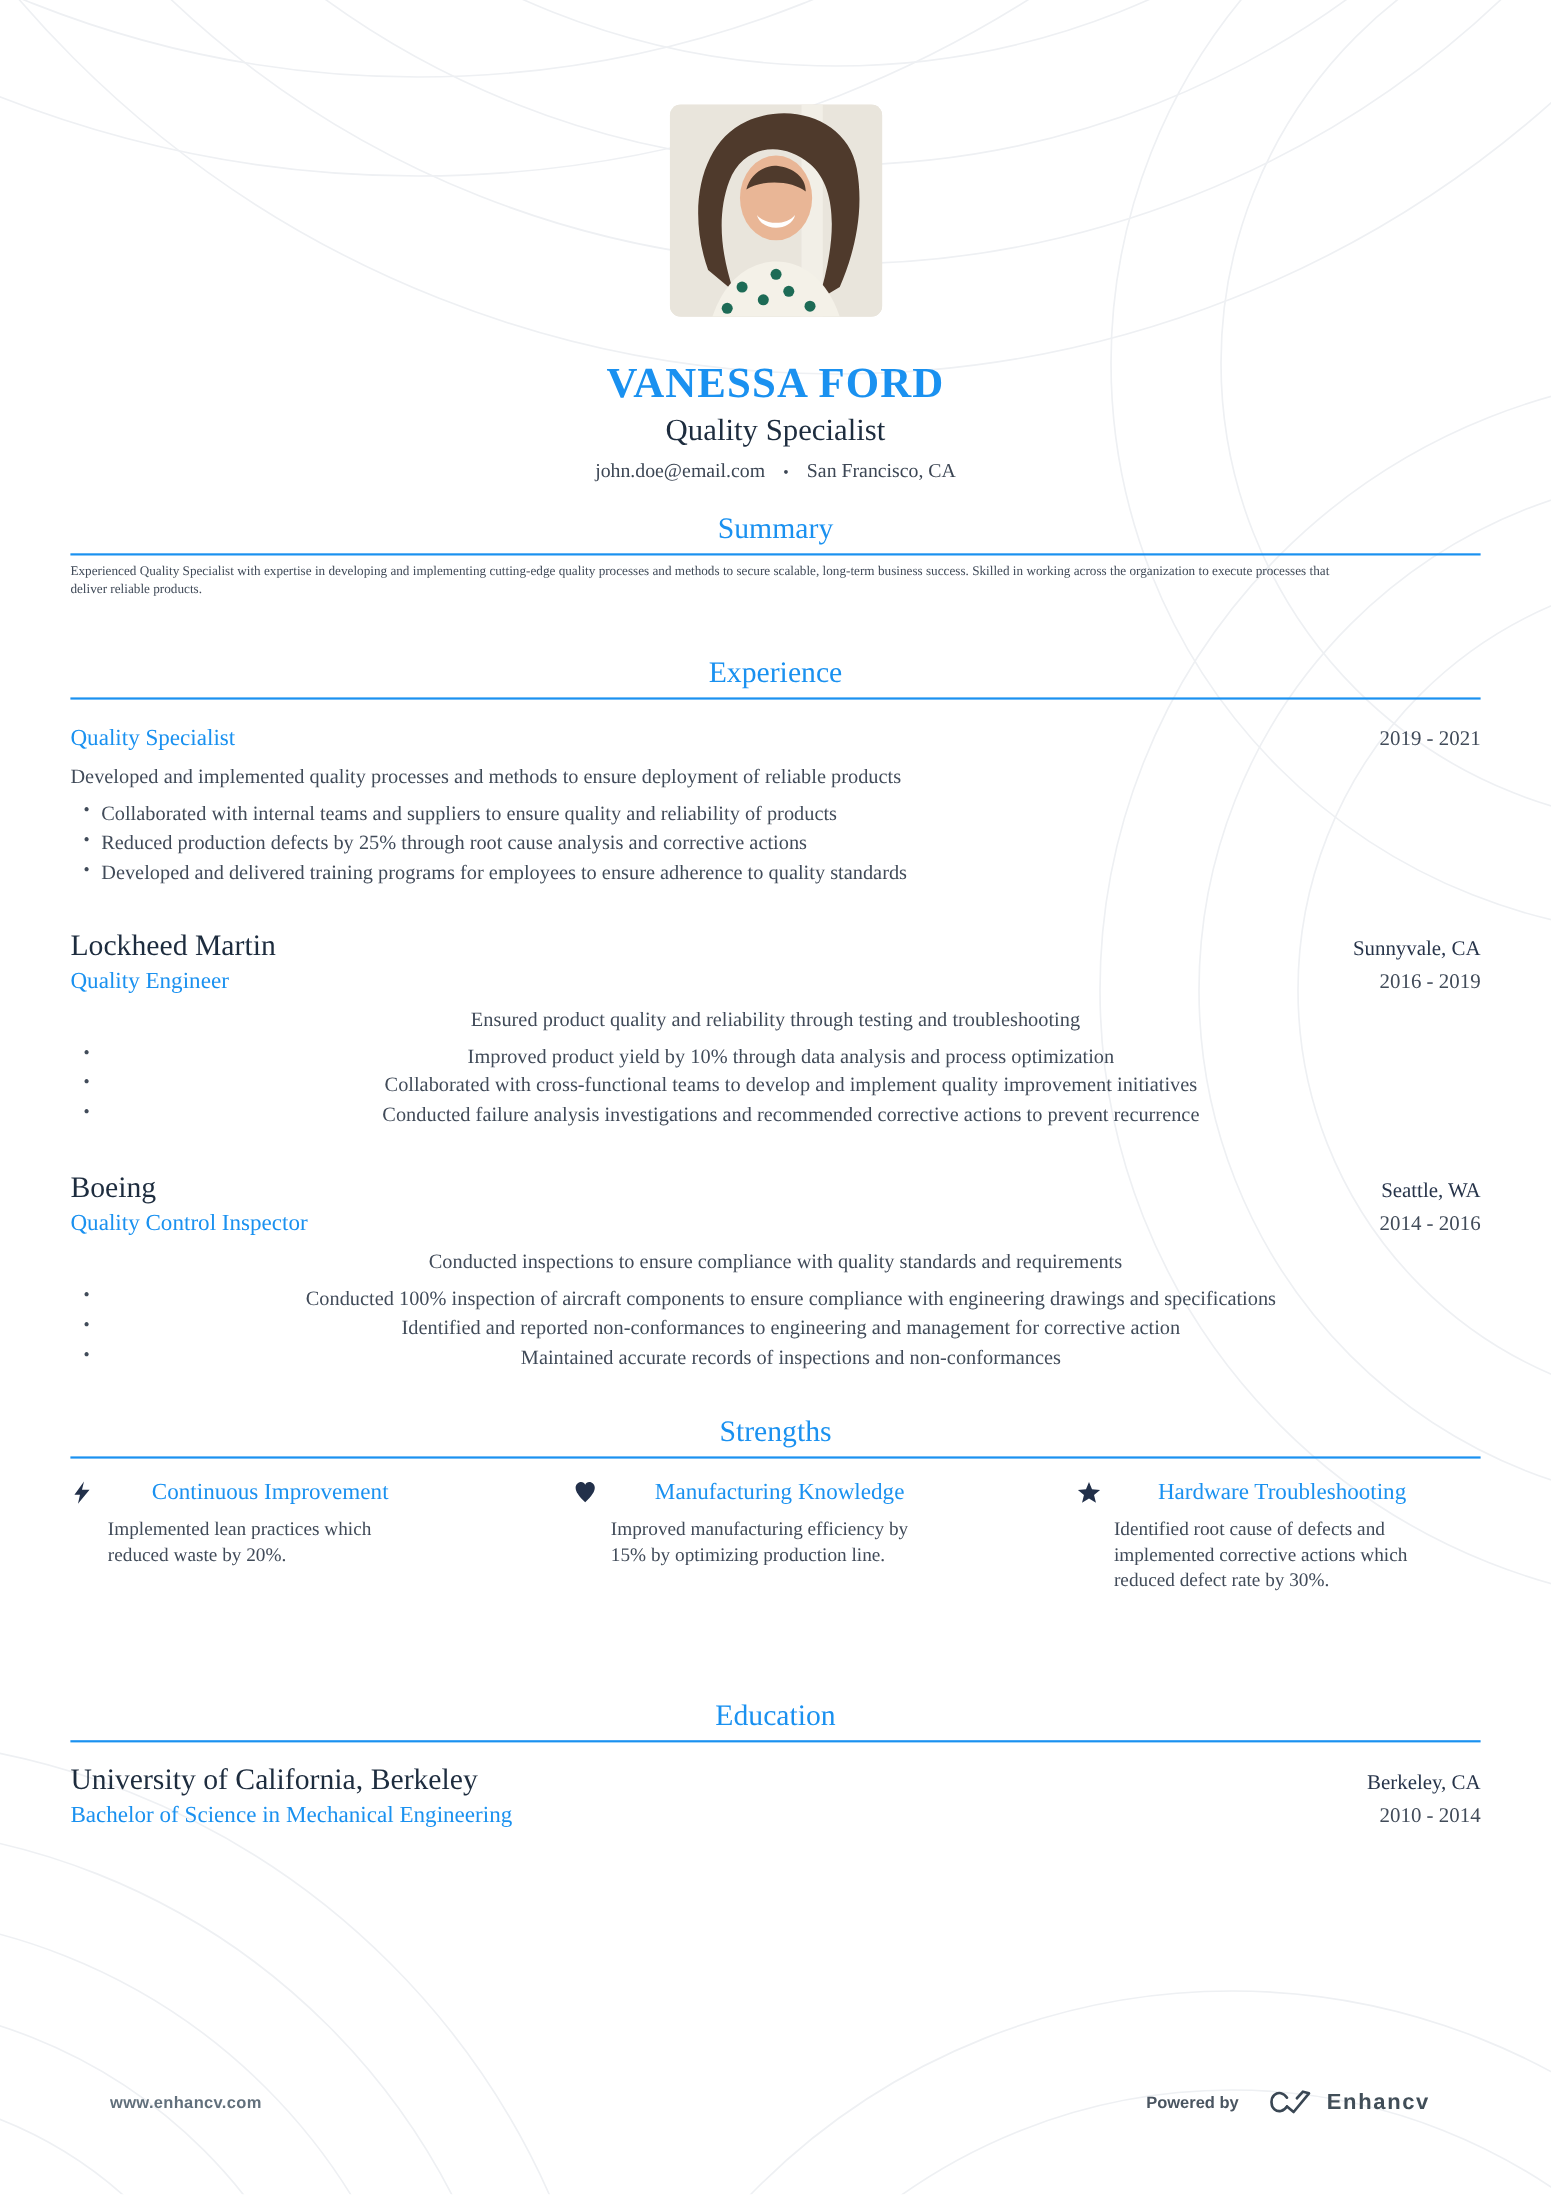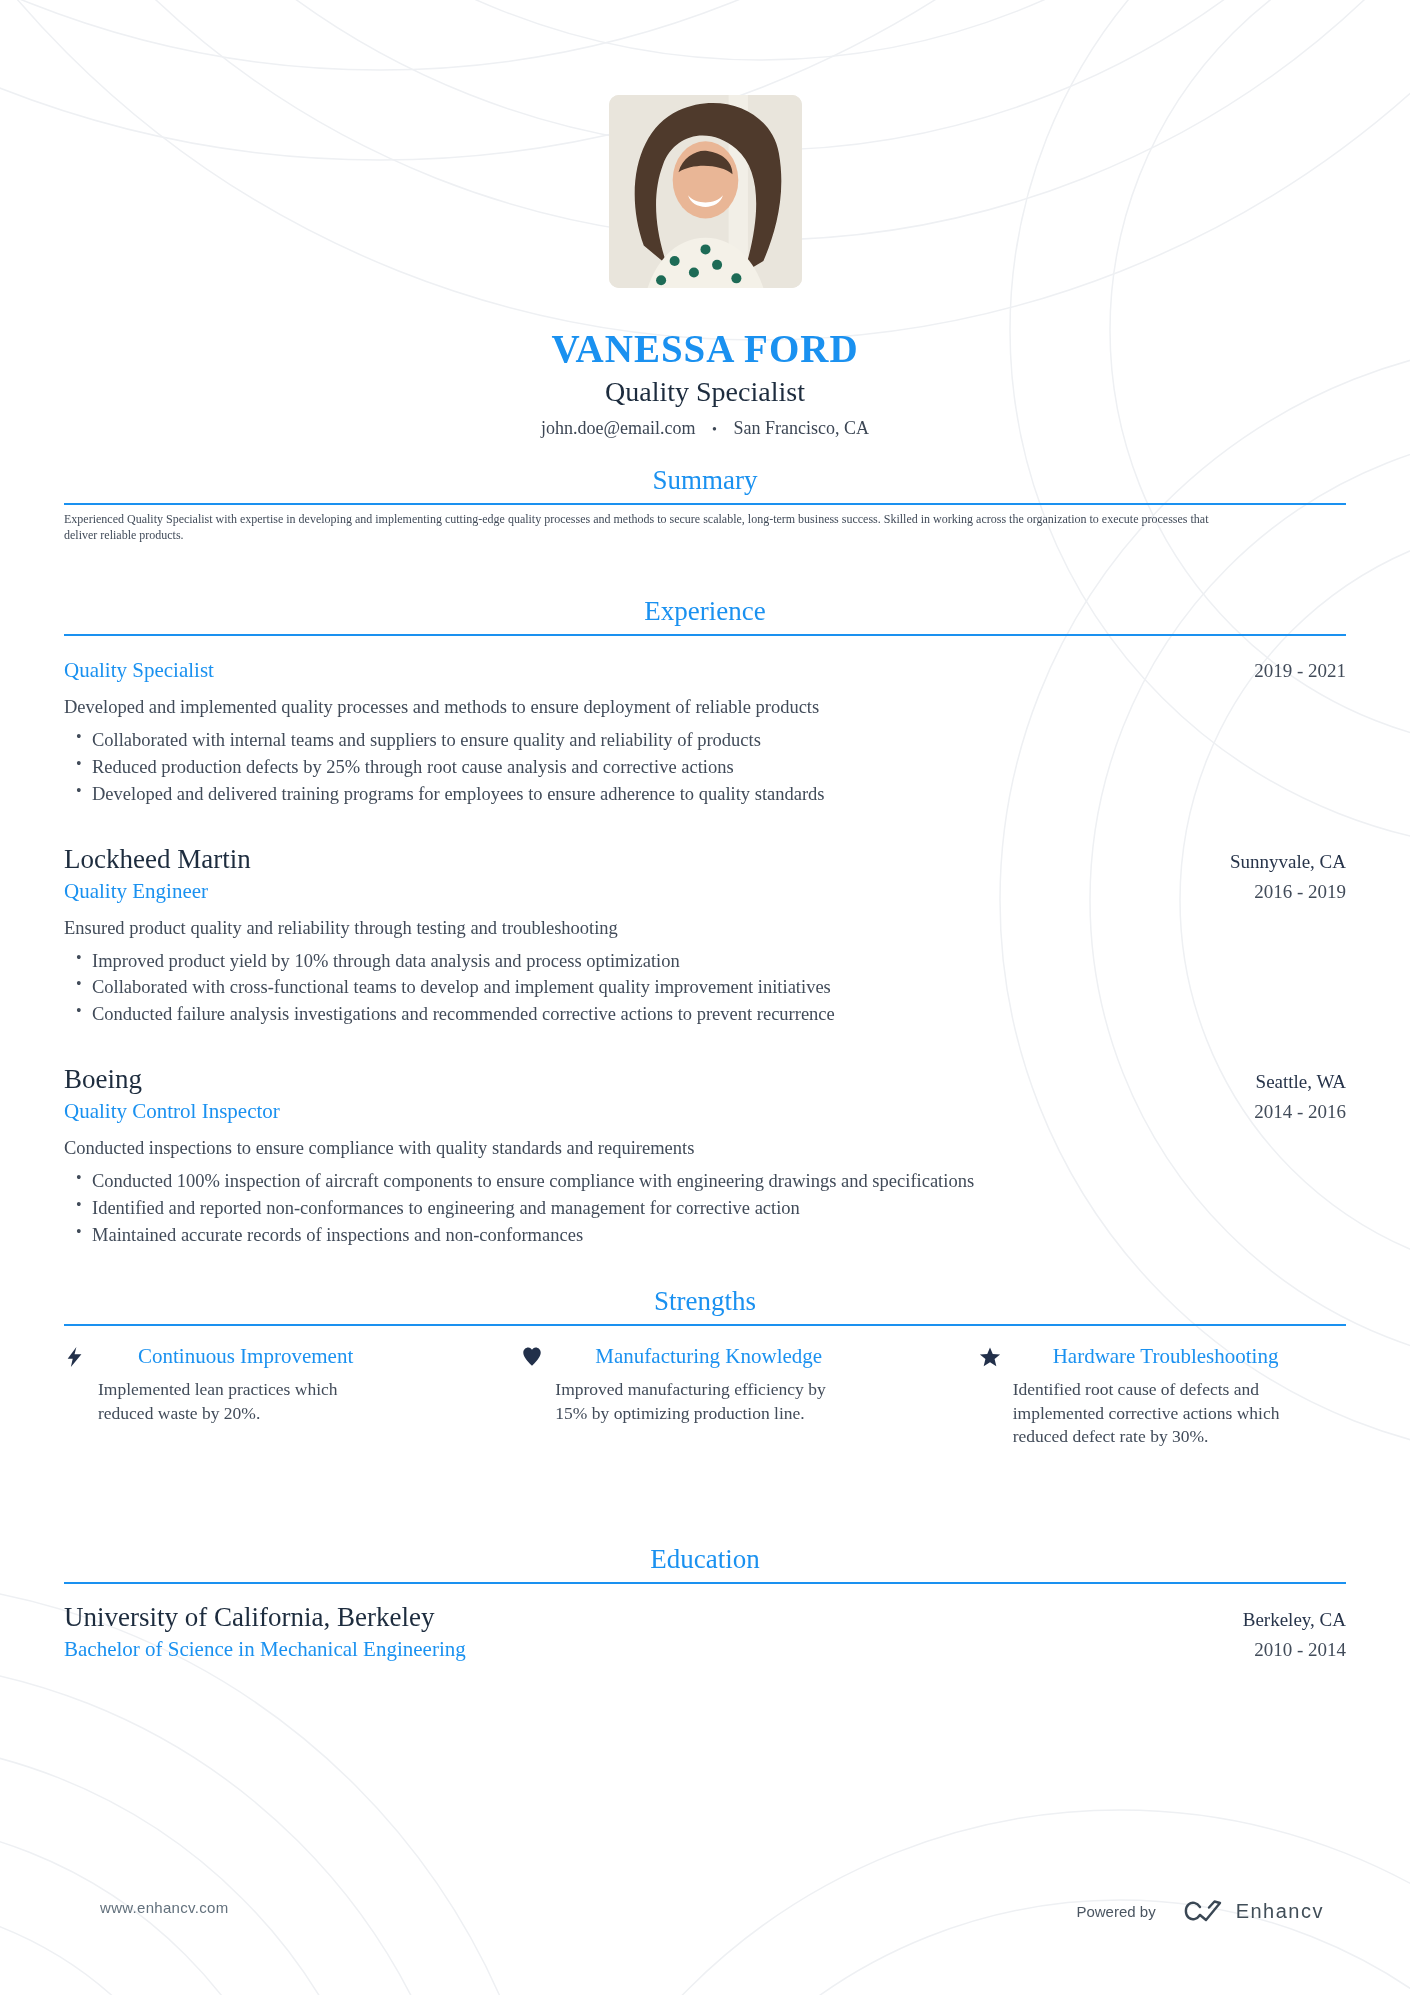--- a/index.html
+++ b/index.html
@@ -71,21 +71,21 @@
   .summary-text {
     margin-top:7px;
     font-size:12px;
     line-height:1.33;
     color:#414b59;
     max-width:1180px;
   }
 
   
   .entry { margin-top:18px; }
-  .entry + .entry { margin-top:36px; }
+  .entry + .entry { margin-top:36px;text-align:center; }
   .entry-row { display:flex; justify-content:space-between; align-items:baseline; }
   .company {
     font-size:27px;
     font-weight:500;
     color:#1d2c3e;
   }
   .loc   { font-size:19px; color:#27344a; }
   .role  { margin-top:4px; font-size:21px; color:#1a91f0; font-weight:400; }
   .dates { font-size:19px; color:#414b59; }
   .desc  { margin-top:12px; font-size:18.5px; color:#414b59; line-height:1.3; }
@@ -118,22 +118,22 @@
   .s-text {
     margin-top:9px; margin-left:34px;
     max-width:282px;
     font-size:17.5px; line-height:1.32;
     color:#414b59;
   }
 
   
   footer {
     position:absolute;
-    left:100px; right:86px; bottom:72px;
-    display:flex; justify-content:space-between; align-items:flex-start;
+    left:100px; right:110px; bottom:72px;
+    display:flex; justify-content:space-between; align-items:center;font-weight:bold;
   }
   .website { font-size:15px; color:#62707c; letter-spacing:0.3px; }
   .powered { display:flex; align-items:center; }
   .powered-label { font-size:15px; color:#4a5561; margin-right:26px; }
   .logo-glyph { display:inline-flex; margin-right:10px; }
   .brand { font-size:20px; color:#414e58; letter-spacing:1.5px; }
 </style>
 </head>
 <body>
 

